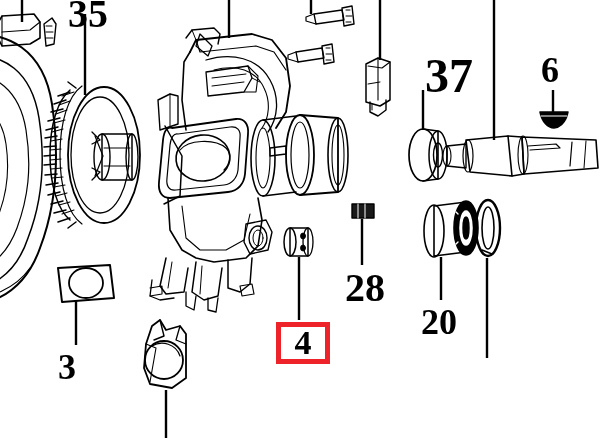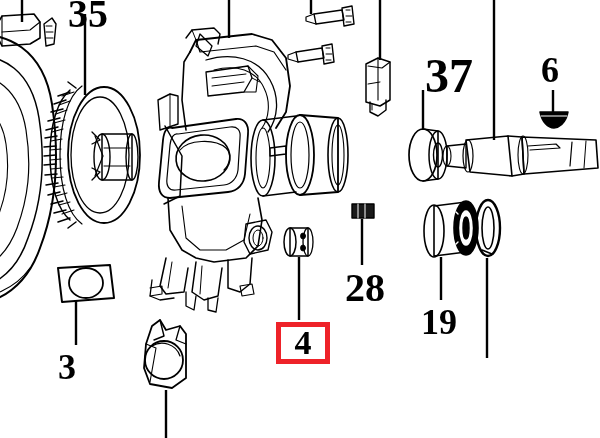--- a/index.html
+++ b/index.html
@@ -327,20 +327,20 @@
   <div class="callout-label" style="left:68px; top:-6px; font-size:40px;">35</div>
 
   <div class="callout-label" style="left:58px; top:349px; font-size:36px;">3</div>
 
   <div class="callout-label" style="left:410px; top:52px; font-size:48px;margin-left:15px;">37</div>
 
   <div class="callout-label" style="left:541px; top:52px; font-size:36px;">6</div>
 
   <div class="callout-label" style="left:345px; top:268px; font-size:40px;">28</div>
 
-  <div class="callout-label" style="left:421px; top:304px; font-size:36px;">19</div>
+  <div class="callout-label" style="left:421px; top:304px; font-size:36px;">20</div>
 
 
   <div class="callout-highlight" style="left:276px; top:322px; width:54px; height:42px;">
     <span class="callout-highlight-text">4</span>
   </div>
 
 </div>
 
 </body></html>

